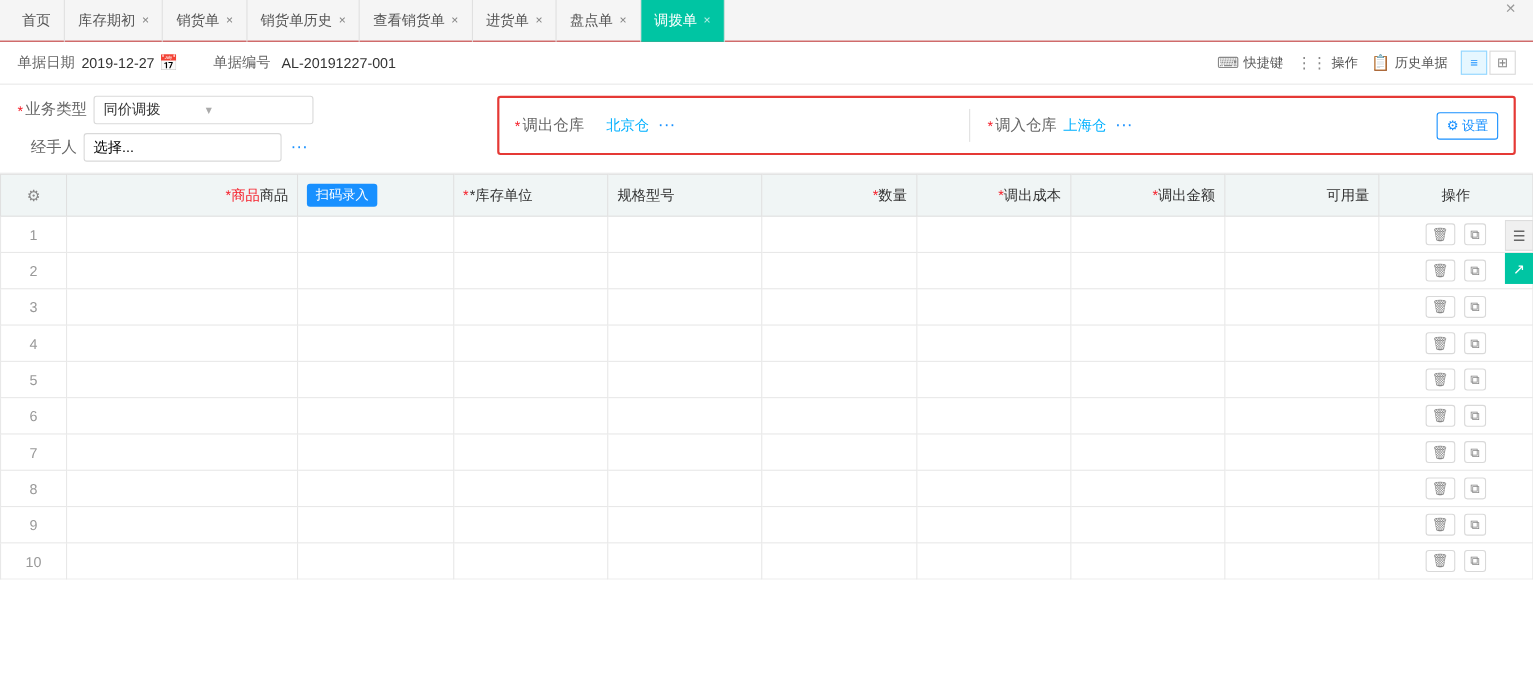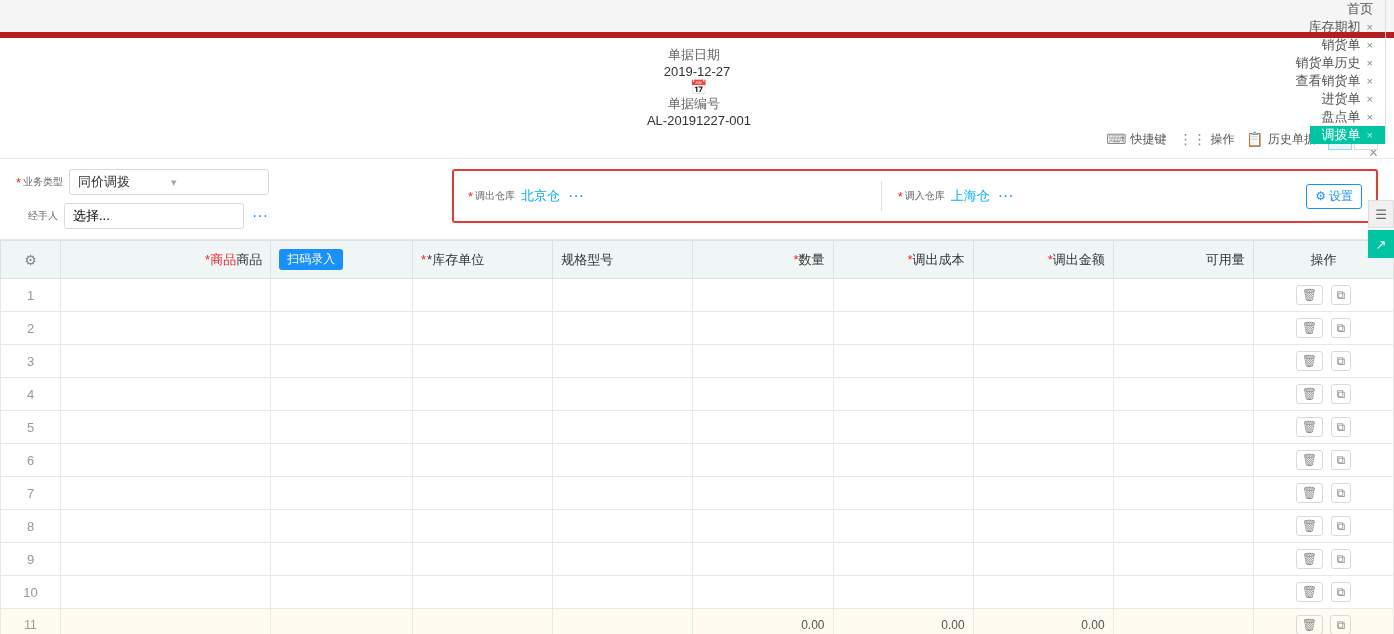--- a/index.html
+++ b/index.html
@@ -1,25 +1,24 @@
 <!DOCTYPE html>
 <html><head>
   <meta charset="utf-8">
   <style>
     * { box-sizing: border-box; margin: 0; padding: 0; }
     body { font-family: "Microsoft YaHei", Arial, sans-serif; font-size: 13px; background: #fff; color: #333; overflow: hidden; }
 
     
     .tab-bar {
-      display: flex; align-items: flex-end;
-      border-bottom: 6px solid #b91c1c;
+      display: flex; align-items: flex-start;
+      border-bottom: 1px solid #b91c1c;
       background: #f5f5f5;
       padding: 0 8px;
       height: 38px;
-      flex-direction: column;
     }
     .tab-item {
       display: flex; align-items: center;
       padding: 0 12px; height: 38px;
       cursor: pointer; font-size: 13px; color: #555;
       border-right: 1px solid #e0e0e0;
       white-space: nowrap;
       position: relative;
     }
     .tab-item.active {
@@ -32,21 +31,20 @@
       margin-left: auto;
       cursor: pointer; font-size: 16px; color: #999; padding: 0 8px;
     }
 
     
     .toolbar {
       display: flex; align-items: center;
       padding: 8px 16px;
       border-bottom: 1px solid #e8e8e8;
       background: #fff;
-      flex-direction: column;
     }
     .toolbar-label { color: #666; margin-right: 6px; font-size: 13px; }
     .toolbar-value { color: #333; font-size: 13px; }
     .toolbar-sep { margin: 0 16px; color: #ccc; }
     .toolbar-icon { font-size: 14px; color: #1890ff; margin-left: 4px; cursor: pointer; }
     .toolbar-right { margin-left: auto; display: flex; align-items: center; gap: 12px; }
     .toolbar-right-btn {
       display: flex; align-items: center; gap: 4px;
       color: #555; cursor: pointer; font-size: 12px;
     }
@@ -73,21 +71,21 @@
       flex: 1;
       border: 2px solid #e53935;
       border-radius: 3px;
       padding: 10px 14px;
       display: flex; align-items: center; gap: 0;
     }
     .form-field {
       display: flex; align-items: center; margin-bottom: 8px;
     }
     .form-field:last-child { margin-bottom: 0; }
-    .field-label { color: #666; font-size: 10px; white-space: nowrap; }
+    .field-label { color: #666; font-size: 14px; white-space: nowrap; }
     .required-star { color: #f5222d; margin-right: 2px; }
     .field-value { color: #333; font-size: 13px; margin-left: 4px; }
     .field-select {
       display: flex; align-items: center; min-width: 200px;
       border: 1px solid #d9d9d9; border-radius: 3px;
       padding: 3px 8px; background: #fff; cursor: pointer;
       margin-left: 4px;
     }
     .field-select span { flex: 1; }
     .field-select .arrow { color: #aaa; font-size: 11px; margin-left: 4px; }
@@ -246,21 +244,21 @@
         <span style="color:#000000;">选择...</span>
       </div>
       <span class="dots-btn">···</span>
     </div>
   </div>
 
   <div class="form-right-box">
     <div class="warehouse-field">
       <span class="required-star">*</span>
       <span class="field-label">调出仓库</span>
-      <span class="field-value" style="margin-left:6px; color:#00b0ff;">北京仓</span>
+      <span class="field-value" style="margin-left:20px; color:#00b0ff;">北京仓</span>
       <span class="dots-btn">···</span>
     </div>
     <div class="warehouse-divider"></div>
     <div class="warehouse-field">
       <span class="required-star">*</span>
       <span class="field-label">调入仓库</span>
       <span class="field-value" style="margin-left:6px; color:#00b0ff;">上海仓</span>
       <span class="dots-btn">···</span>
     </div>
     <button class="settings-icon-btn">
@@ -450,35 +448,20 @@
       <td></td>
       <td class="col-qty"></td>
       <td class="col-cost"></td>
       <td class="col-amount"></td>
       <td></td>
       <td class="col-op">
         <button class="op-btn">🗑</button>
         <button class="op-btn">⧉</button>
       </td>
     </tr>
-        <tr class=" subtotal-row">
-      <td class="row-num" style="color:#999;">11</td>
-      <td style="color:#aaa;background:#fffbf0;"></td>
-      <td style="background:#fffbf0;"></td>
-      <td style="background:#fffbf0;"></td>
-      <td style="background:#fffbf0;"></td>
-      <td class="col-qty" style="background:#fffbf0;">0.00</td>
-      <td class="col-cost" style="background:#fffbf0;">0.00</td>
-      <td class="col-amount" style="background:#fffbf0;">0.00</td>
-      <td style="background:#fffbf0;"></td>
-      <td class="col-op" style="background:#fffbf0;">
-        <button class="op-btn">🗑</button>
-        <button class="op-btn">⧉</button>
-      </td>
-    </tr>
       </tbody>
   </table>
 </div>
 
 <div class="side-toolbar">
   <div class="side-btn">☰</div>
   <div class="side-btn green">↗</div>
 </div>
 
 </body></html>

